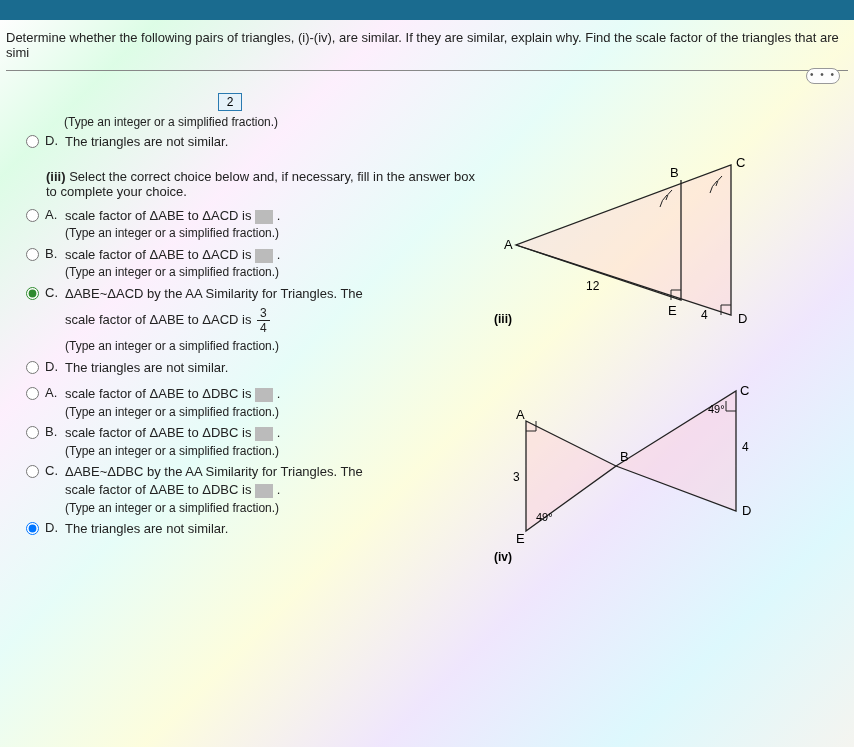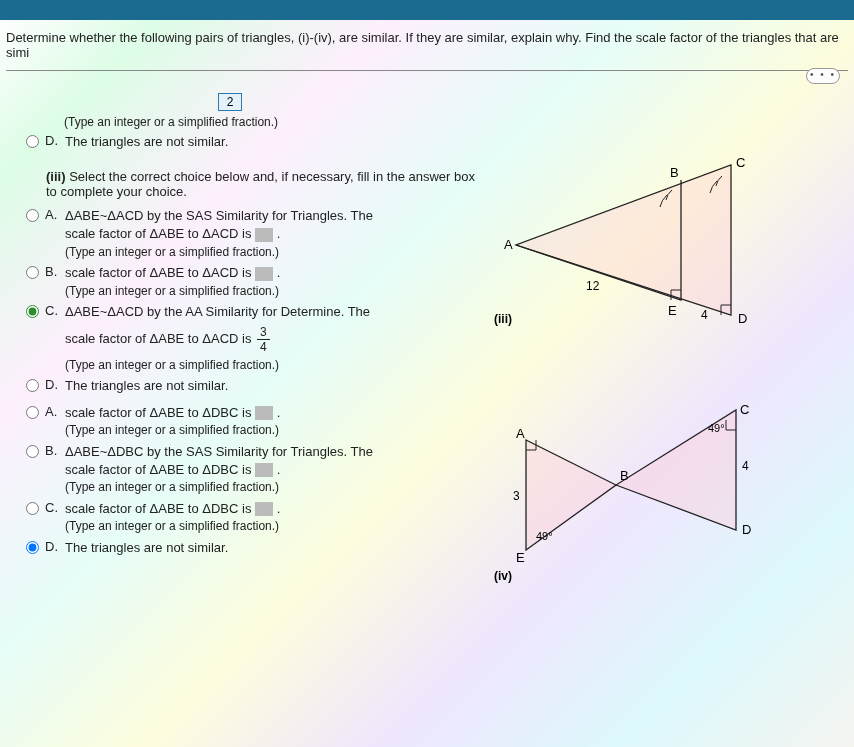--- a/index.html
+++ b/index.html
@@ -130,40 +130,39 @@
     <div class="part-row">
       <div class="part-left">
         <div class="part-heading">
           <b>(iii)</b> <span style="font-weight:normal;">Select the correct choice below and, if necessary, fill in the answer box to complete your choice.</span>
         </div>
 
         <div class="choice-row" style="margin-left:-20px;">
           <input type="radio" name="p3" class="radio" style="">
           <div class="letter">A.</div>
           <div class="choice-text">
-            <div>ΔABE~ΔACD by the SAS Similarity for Triangles. The</div>
             <div><span>scale factor of ΔABE to ΔACD is </span><span class="input-gray"></span><span> .</span></div>
             <div class="hint">(Type an integer or a simplified fraction.)</div>
           </div>
         </div>
 
         <div class="choice-row" style="margin-left:-20px;">
           <input type="radio" name="p3" class="radio" style="">
           <div class="letter">B.</div>
           <div class="choice-text">
             <div><span>scale factor of ΔABE to ΔACD is </span><span class="input-gray"></span><span> .</span></div>
             <div class="hint">(Type an integer or a simplified fraction.)</div>
           </div>
         </div>
 
         <div class="choice-row" style="margin-left:-20px;">
           <input type="radio" name="p3" class="radio checked-green" checked="" style="">
           <div class="letter">C.</div>
           <div class="choice-text">
-            <div>ΔABE~ΔACD by the AA Similarity for Determine. The</div>
+            <div>ΔABE~ΔACD by the AA Similarity for Triangles. The</div>
             <div style="margin:4px 0;"><span>scale factor of ΔABE to ΔACD is </span>
               <span class="frac">
                 <span class="num">3</span>
                 <span class="den">4</span>
               </span>
             </div>
             <div class="hint">(Type an integer or a simplified fraction.)</div>
           </div>
         </div>
 
@@ -212,30 +211,30 @@
           <div class="choice-text">
             <div><span>scale factor of ΔABE to ΔDBC is </span><span class="input-gray"></span><span> .</span></div>
             <div class="hint">(Type an integer or a simplified fraction.)</div>
           </div>
         </div>
 
         <div class="choice-row" style="margin-left:-20px;">
           <input type="radio" name="p4" class="radio" style="">
           <div class="letter">B.</div>
           <div class="choice-text">
-            <div>ΔABE~ΔDBC by the SAS Similarity for Triangles. The</div>
             <div><span>scale factor of ΔABE to ΔDBC is </span><span class="input-gray"></span><span> .</span></div>
             <div class="hint">(Type an integer or a simplified fraction.)</div>
           </div>
         </div>
 
         <div class="choice-row" style="margin-left:-20px;">
           <input type="radio" name="p4" class="radio" style="">
           <div class="letter">C.</div>
           <div class="choice-text">
+            <div>ΔABE~ΔDBC by the AA Similarity for Triangles. The</div>
             <div><span>scale factor of ΔABE to ΔDBC is </span><span class="input-gray"></span><span> .</span></div>
             <div class="hint">(Type an integer or a simplified fraction.)</div>
           </div>
         </div>
 
         <div class="choice-row" style="margin-left:-20px;">
           <input type="radio" name="p4" class="radio" checked="" style="">
           <div class="letter">D.</div>
           <div class="choice-text">The triangles are not similar.</div>
         </div>

